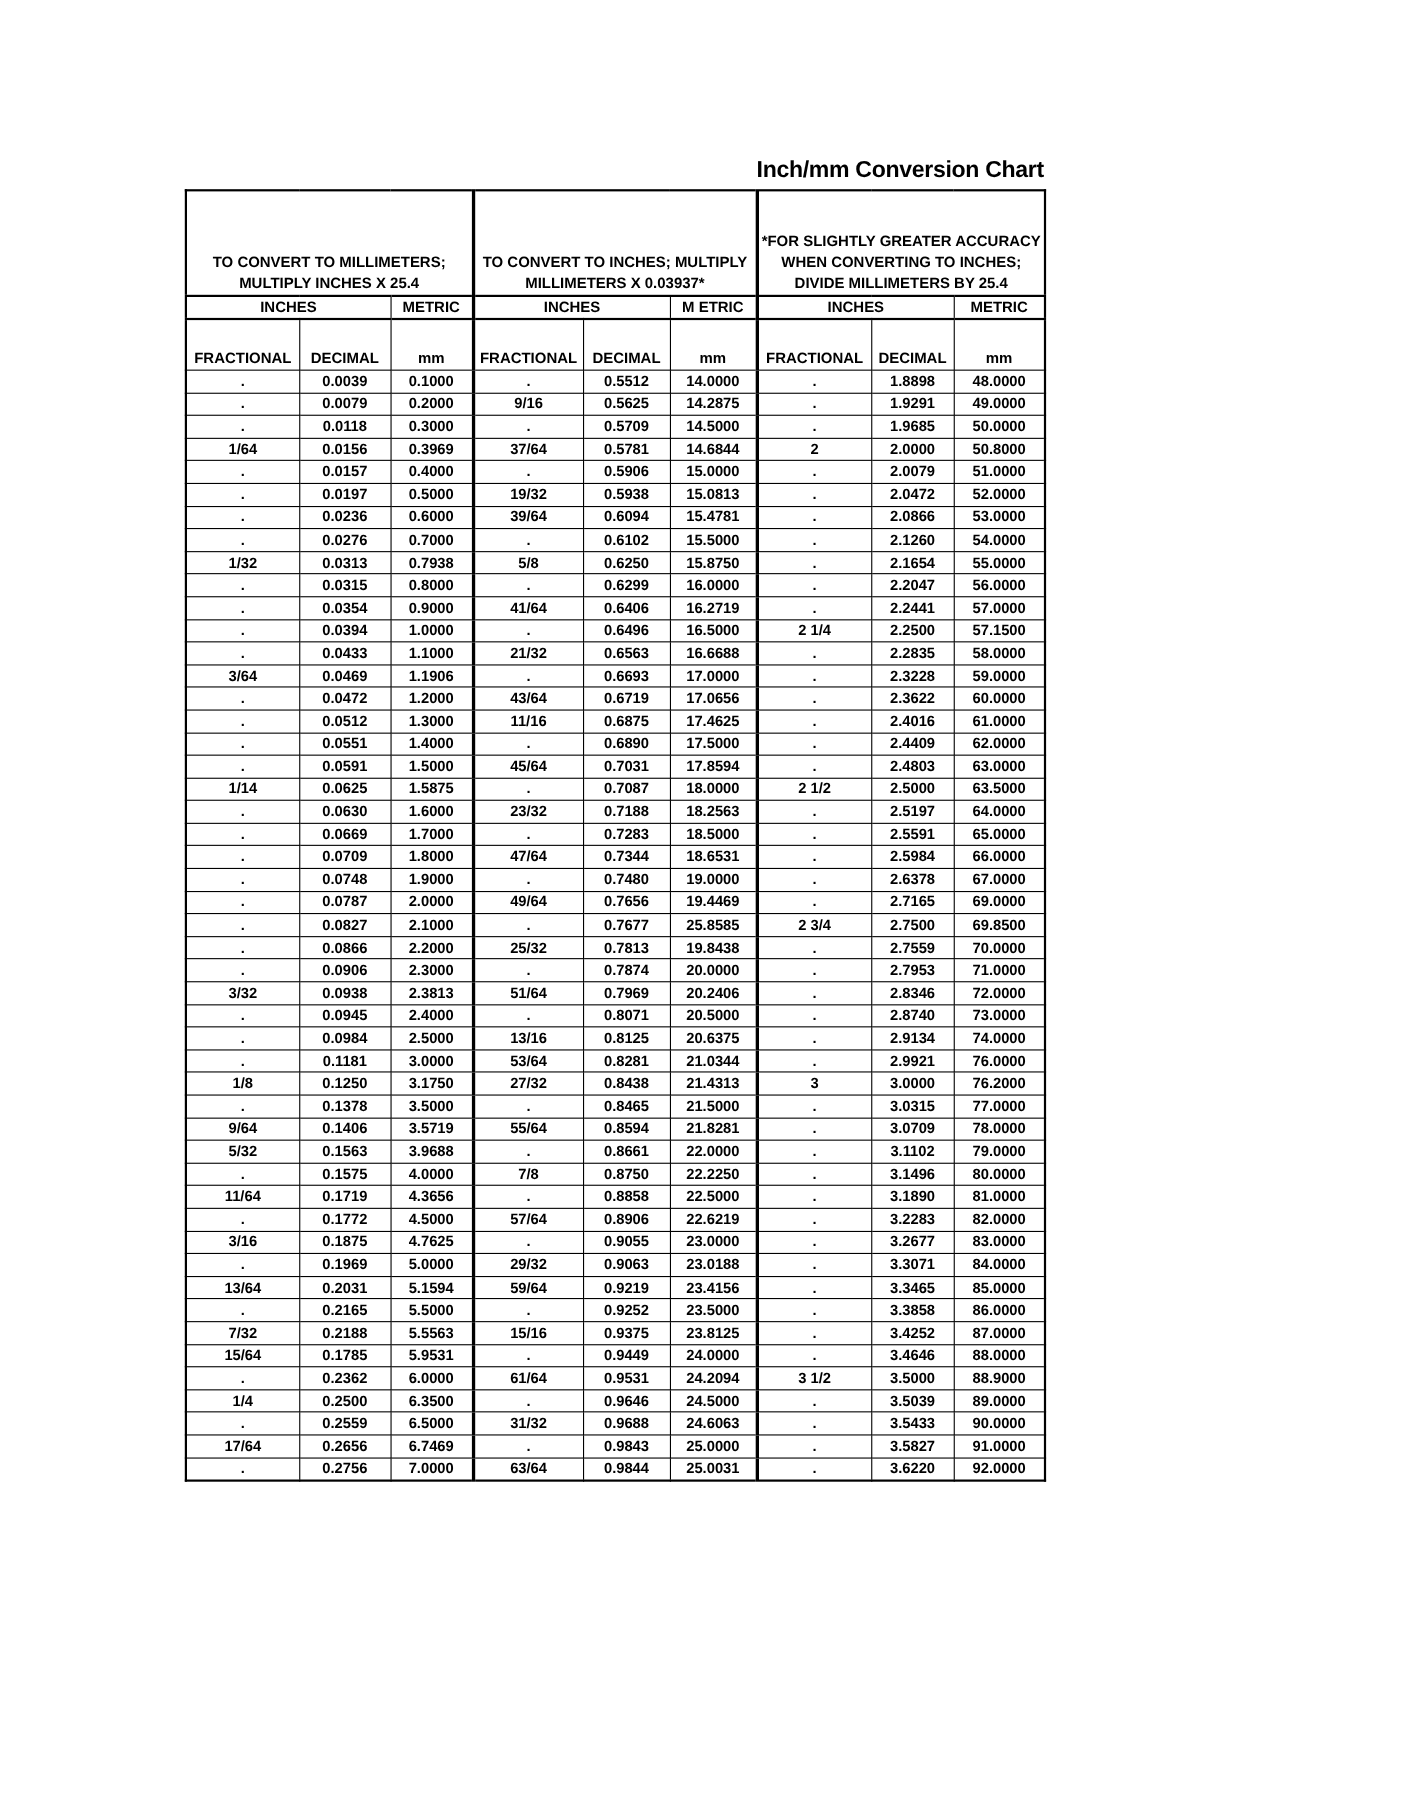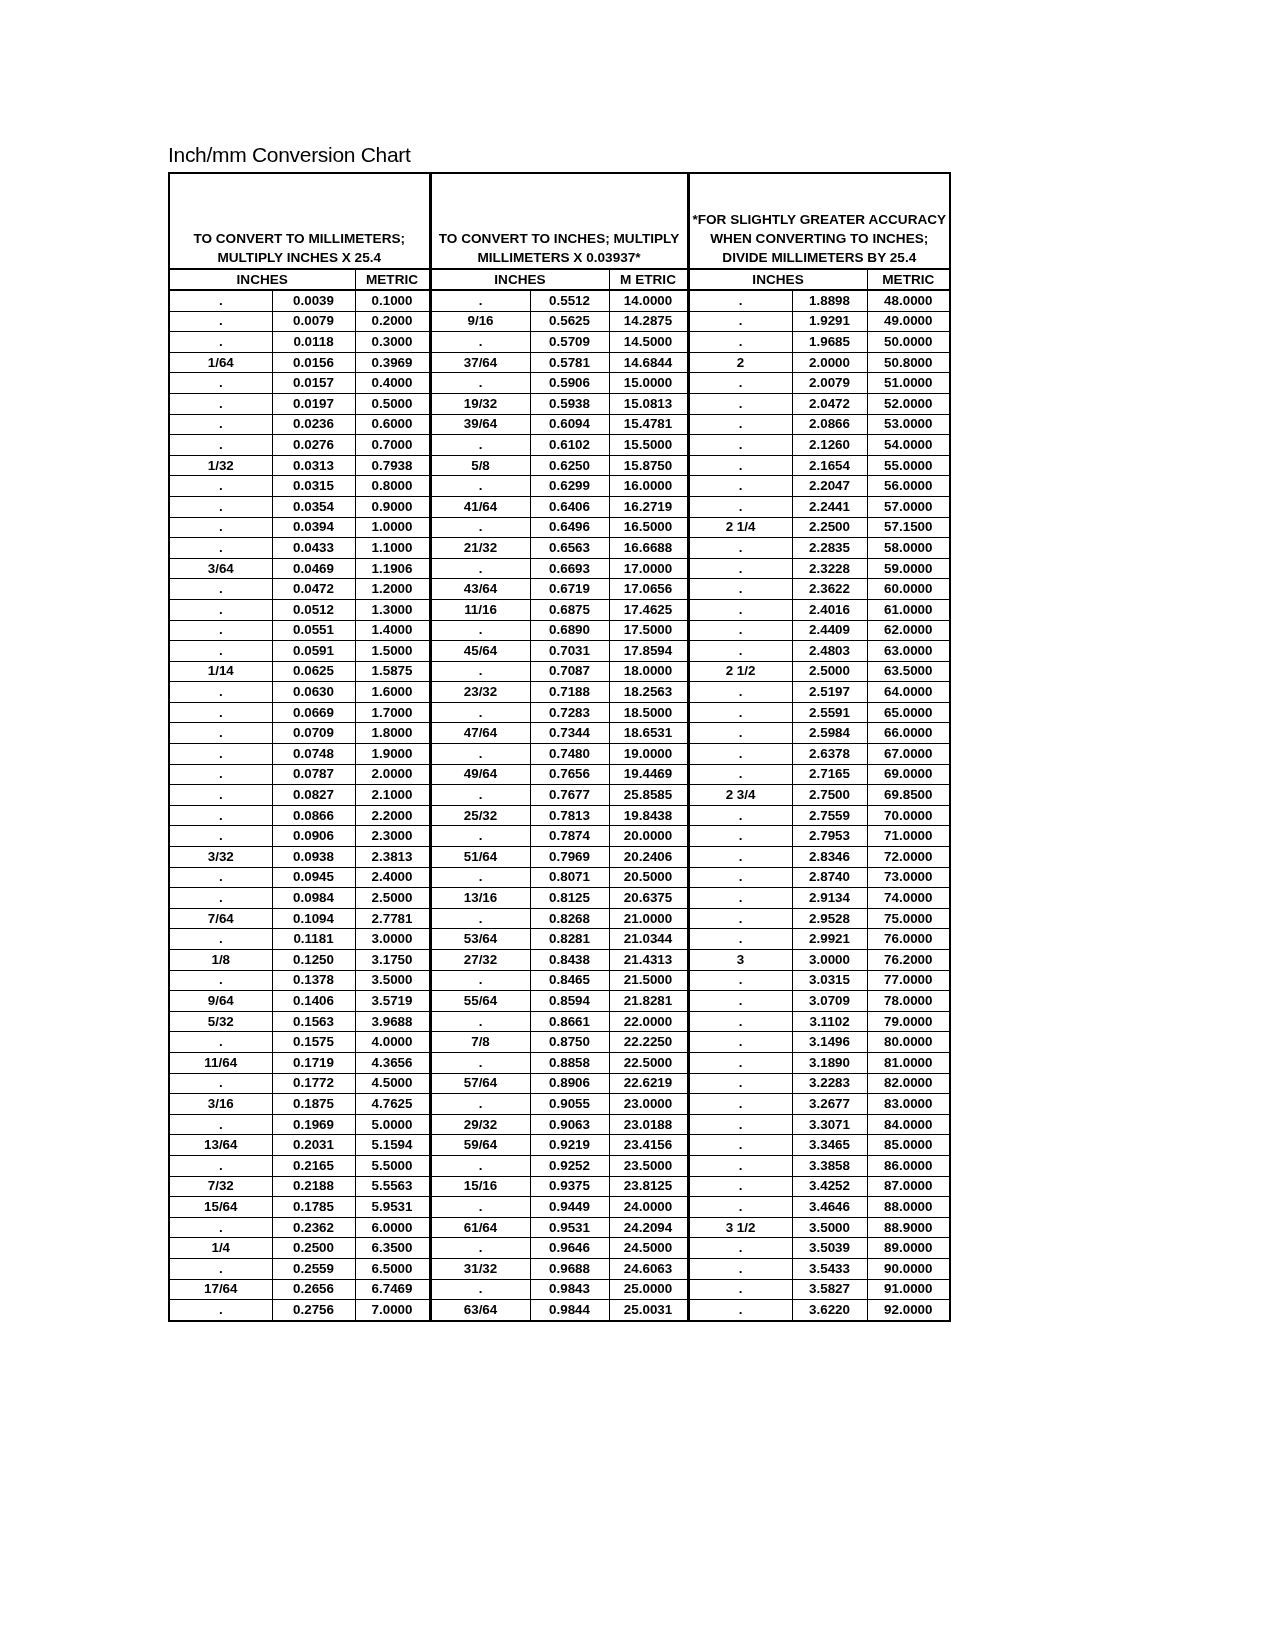--- a/index.html
+++ b/index.html
@@ -1,17 +1,17 @@
 <!DOCTYPE html>
 <html><head>
 <meta charset="utf-8">
 <style>
   html, body { margin: 0; padding: 0; background: #ffffff; }
   body { width: 1275px; height: 1650px; position: relative; font-family: "Liberation Sans", "DejaVu Sans", sans-serif; color: #000; }
-  .title { position: absolute; left: 168px; width: 781px; top: 143px; text-align: left; font-size: 21px; font-weight: normal; letter-spacing: -0.3px; }
+  .title { position: absolute; left: 168px; width: 781px; top: 143px; text-align: right; font-size: 21px; font-weight: bold; letter-spacing: -0.3px; }
   table.chart { position: absolute; left: 168px; top: 172px; border-collapse: collapse; table-layout: fixed; width: 781px; border: 2px solid #000; }
   table.chart td { border: 1px solid #000; padding: 0; text-align: center; font-weight: bold; font-size: 13.4px; line-height: 18px; height: 19.6px; overflow: hidden; white-space: nowrap; }
   table.chart td.sep { border-left: 3px solid #000; }
   table.chart tr.hdr1 td { height: 93px; vertical-align: bottom; white-space: normal; font-size: 13.6px; line-height: 19px; padding-bottom: 1px; }
   table.chart tr.hdr2 td { height: 19px; border-top: 2px solid #000; border-bottom: 2px solid #000; font-size: 13.6px; }
   table.chart tr.hdr3 td { height: 44px; vertical-align: bottom; font-size: 13.6px; padding-bottom: 1px; }
   table.chart tbody tr.data:nth-child(odd) td { border-top: 1.5px solid #000; }
 </style>
 </head>
 <body>
@@ -37,20 +37,31 @@
       <td colspan="3" class="sep">*FOR SLIGHTLY GREATER ACCURACY WHEN CONVERTING TO INCHES; DIVIDE MILLIMETERS BY 25.4</td>
     </tr>
     <tr class="hdr2">
       <td colspan="2">INCHES</td>
       <td>METRIC</td>
       <td colspan="2" class="sep">INCHES</td>
       <td>M ETRIC</td>
       <td colspan="2" class="sep">INCHES</td>
       <td>METRIC</td>
     </tr>
+    <tr class="hdr3">
+      <td>FRACTIONAL</td>
+      <td>DECIMAL</td>
+      <td>mm</td>
+      <td class="sep">FRACTIONAL</td>
+      <td>DECIMAL</td>
+      <td>mm</td>
+      <td class="sep">FRACTIONAL</td>
+      <td>DECIMAL</td>
+      <td>mm</td>
+    </tr>
   </thead>
   <tbody id="table-body">
       <tr class="data">
         <td>.</td>
         <td>0.0039</td>
         <td>0.1000</td>
         <td class="sep">.</td>
         <td>0.5512</td>
         <td>14.0000</td>
         <td class="sep">.</td>
@@ -370,31 +381,20 @@
         <td>0.0984</td>
         <td>2.5000</td>
         <td class="sep">13/16</td>
         <td>0.8125</td>
         <td>20.6375</td>
         <td class="sep">.</td>
         <td>2.9134</td>
         <td>74.0000</td>
       </tr>
       <tr class="data">
-        <td>7/64</td>
-        <td>0.1094</td>
-        <td>2.7781</td>
-        <td class="sep">.</td>
-        <td>0.8268</td>
-        <td>21.0000</td>
-        <td class="sep">.</td>
-        <td>2.9528</td>
-        <td>75.0000</td>
-      </tr>
-      <tr class="data">
         <td>.</td>
         <td>0.1181</td>
         <td>3.0000</td>
         <td class="sep">53/64</td>
         <td>0.8281</td>
         <td>21.0344</td>
         <td class="sep">.</td>
         <td>2.9921</td>
         <td>76.0000</td>
       </tr>

